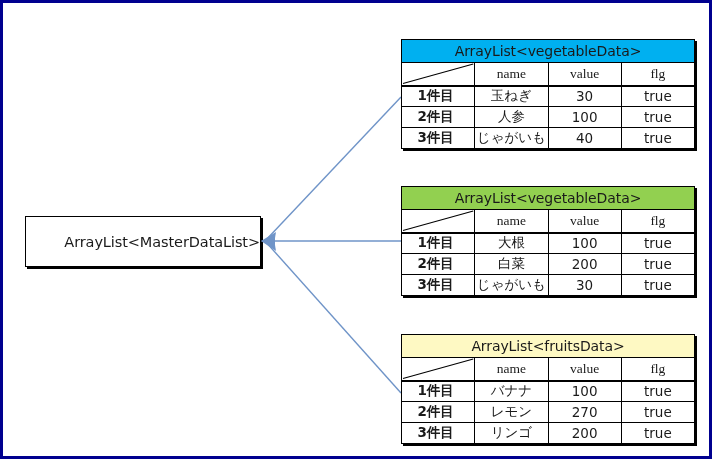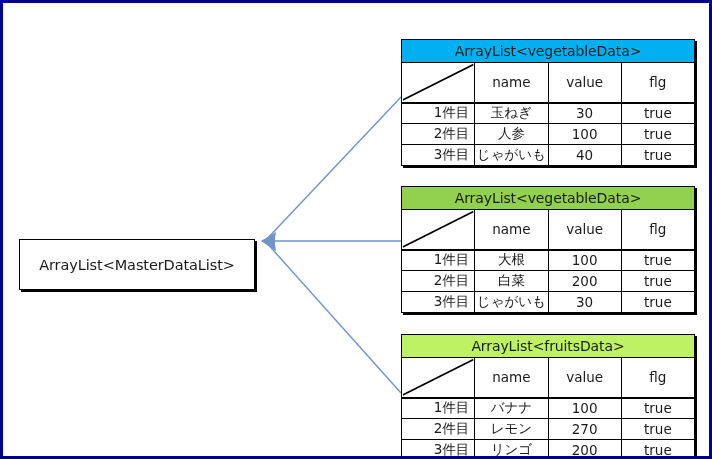--- a/index.html
+++ b/index.html
@@ -14,32 +14,31 @@
     background: #ffffff;
     box-sizing: border-box;
     border: 3px solid #00008f;
     overflow: hidden;
     font-family: "DejaVu Sans", "Liberation Sans", sans-serif;
   }
 
   
   #master-box {
     position: absolute;
-    left: 16px;
+    left: 22px;
     top: 213px;
     width: 236px;
     height: 51px;
     border: 1.5px solid #000000;
     box-sizing: border-box;
     background: #ffffff;
     display: flex;
     align-items: center;
-    justify-content: center;
+    justify-content: flex-end;
     box-shadow: 2px 2px 0 #000000;
-    margin-top: 23px;
   }
   #master-box .label {
     font-size: 14.5px;
     color: #1a1a1a;
     white-space: nowrap;
     letter-spacing: -0.1px;
   }
 
   
   #arrow-layer {
@@ -74,24 +73,25 @@
     text-align: center;
     vertical-align: middle;
     font-weight: normal;
     box-sizing: border-box;
   }
   .list-table .title-cell {
     height: 23px;
     font-size: 14px;
     letter-spacing: -0.1px;
   }
-  .list-table .hdr-row td { height: 40px; }
+  .list-table .hdr-row td { height: 23px; font-family: Liberation Serif, serif; }
   .list-table .idx-cell {
-    text-align: right;
+    text-align: center;
     padding-right: 5px;
+    font-weight: bold;
   }
   .col-idx   { width: 72px; }
   .col-name  { width: 74px; }
   .col-value { width: 72px; margin-left: 35px; }
   .col-flg   { width: 76px; }
 
   .corner-cell {
     position: relative;
     padding: 0;
   }
@@ -194,21 +194,21 @@
         <td>じゃがいも</td>
         <td>30</td>
         <td>true</td>
       </tr>
     </tbody>
   </table>
 
   <table class="list-table t3">
     <tbody>
       <tr>
-        <td class="title-cell" colspan="4" style="background:#bef264;">ArrayList&lt;fruitsData&gt;</td>
+        <td class="title-cell" colspan="4" style="background:#fef9c3;">ArrayList&lt;fruitsData&gt;</td>
       </tr>
       <tr class="hdr-row">
         <td class="corner-cell col-idx">
           <svg viewBox="0 0 72 23" preserveAspectRatio="none">
             <line x1="1" y1="22" x2="71" y2="1" stroke="#000000" stroke-width="1"></line>
           </svg>
         </td>
         <td class="col-name">name</td>
         <td class="col-value">value</td>
         <td class="col-flg">flg</td>

